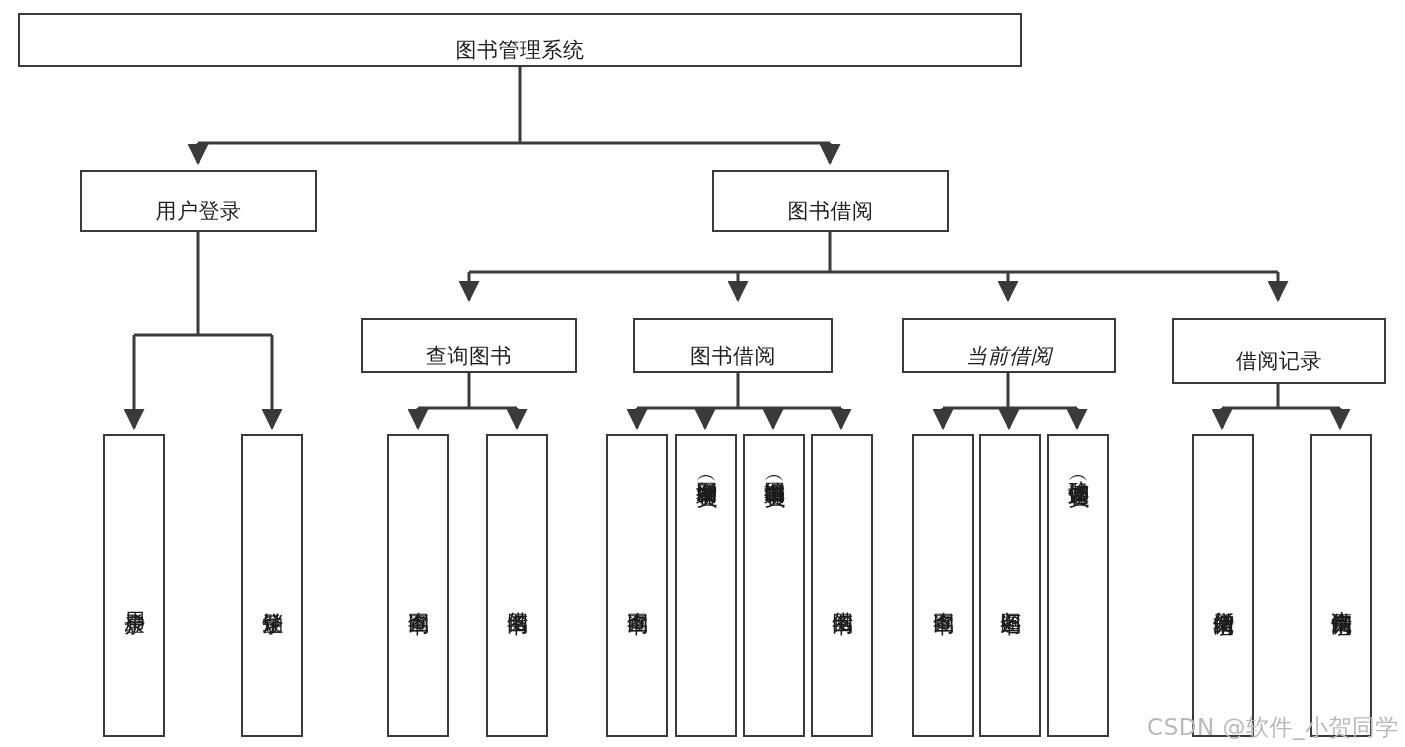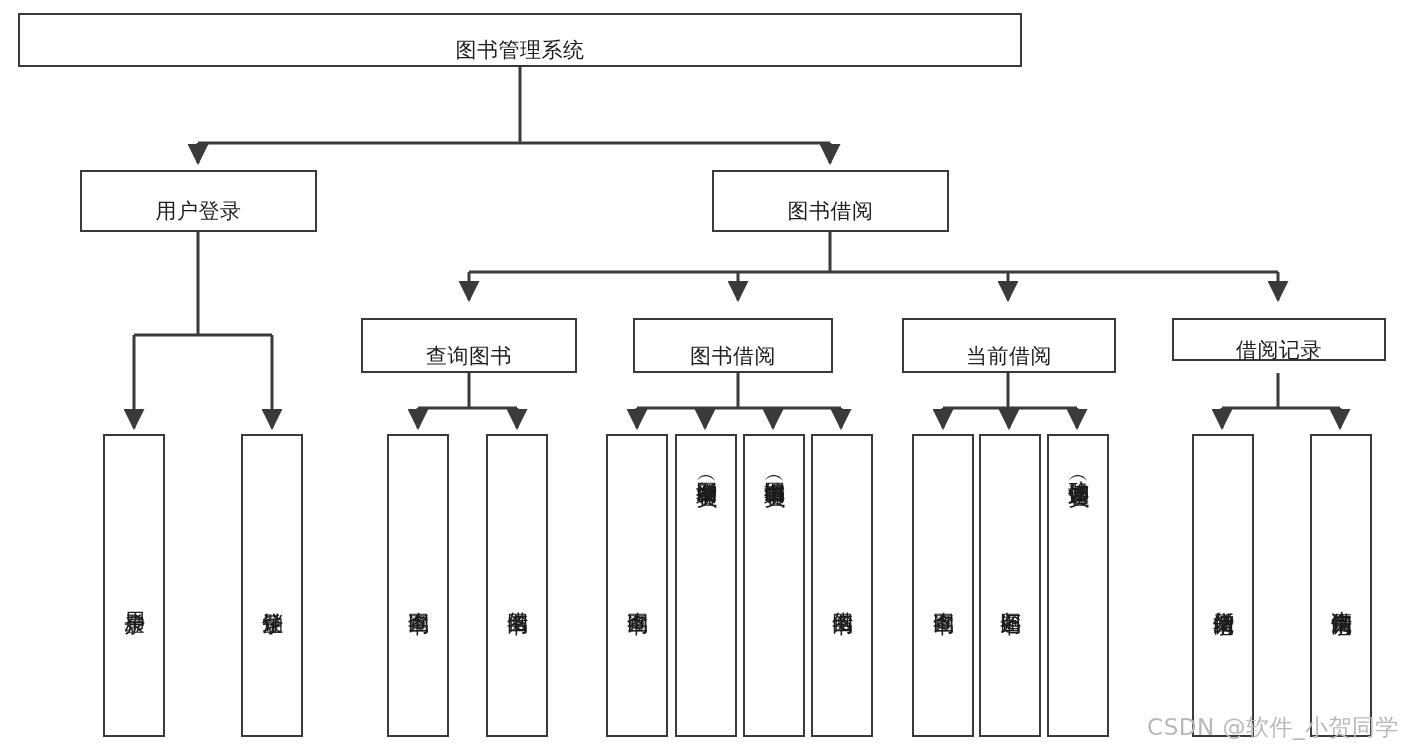--- a/index.html
+++ b/index.html
@@ -156,25 +156,25 @@
   </div>
 
   <div class="node h" style="left:361px; top:318px; width:216px; height:55px;">
     <span class="node-label">查询图书</span>
   </div>
 
   <div class="node h" style="left:633px; top:318px; width:200px; height:55px;">
     <span class="node-label">图书借阅</span>
   </div>
 
-  <div class="node h" style="left:902px; top:318px; width:214px; height:55px;">
+  <div class="node h" style="left:902px; top:318px; width:214px; height:55px;font-style:italic;">
     <span class="node-label">当前借阅</span>
   </div>
 
-  <div class="node h" style="left:1172px; top:318px; width:214px; height:43px;">
+  <div class="node h" style="left:1172px; top:318px; width:214px; height:66px;">
     <span class="node-label">借阅记录</span>
   </div>
 
   <div class="node v centered" style="left:103px; top:434px; width:62px; height:303px;">
     <span class="node-label">用户登录</span>
   </div>
 
   <div class="node v centered" style="left:241px; top:434px; width:62px; height:303px;">
     <span class="node-label">注销登录</span>
   </div>

